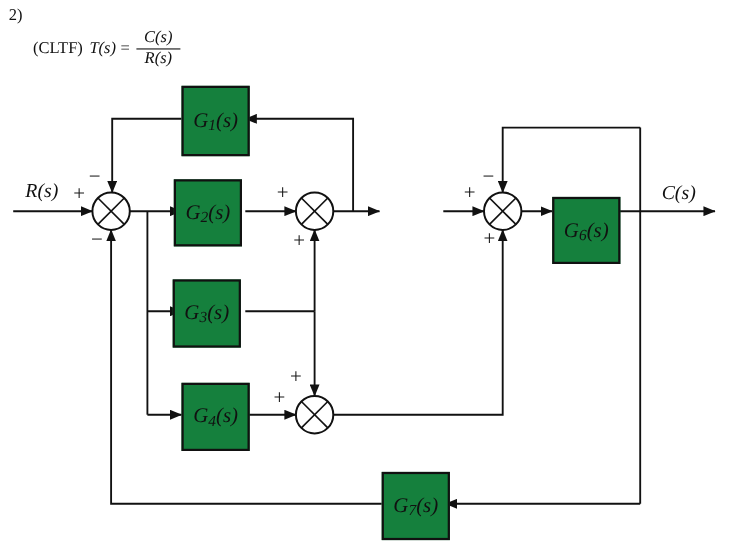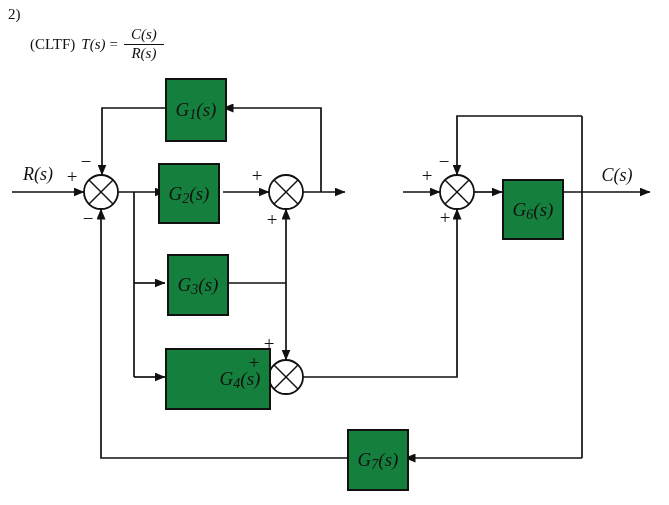--- a/index.html
+++ b/index.html
@@ -105,24 +105,24 @@
       <line class="sumx" x1="298" y1="365" x2="274" y2="389"></line>
     </g>
   </svg>
 
   <div class="blk" style="left:165px;top:78px;width:58px;height:60px;">
     <span><span>G</span><sub>1</sub><span>(s)</span></span>
   </div>
   <div class="blk" style="left:158px;top:163px;width:58px;height:57px;">
     <span><span>G</span><sub>2</sub><span>(s)</span></span>
   </div>
-  <div class="blk" style="left:167px;top:254px;width:58px;height:58px;">
+  <div class="blk" style="left:157px;top:254px;width:58px;height:58px;">
     <span><span>G</span><sub>3</sub><span>(s)</span></span>
   </div>
-  <div class="blk" style="left:165px;top:348px;width:58px;height:58px;padding-left:44px;">
+  <div class="blk" style="left:165px;top:348px;width:58px;height:58px;">
     <span><span>G</span><sub>4</sub><span>(s)</span></span>
   </div>
   <div class="blk" style="left:502px;top:163px;width:58px;height:57px;margin-top:16px;">
     <span><span>G</span><sub>6</sub><span>(s)</span></span>
   </div>
   <div class="blk" style="left:347px;top:429px;width:58px;height:58px;">
     <span><span>G</span><sub>7</sub><span>(s)</span></span>
   </div>
 
   <span class="iolabel" style="left:38px;top:174px;">R(s)</span>

